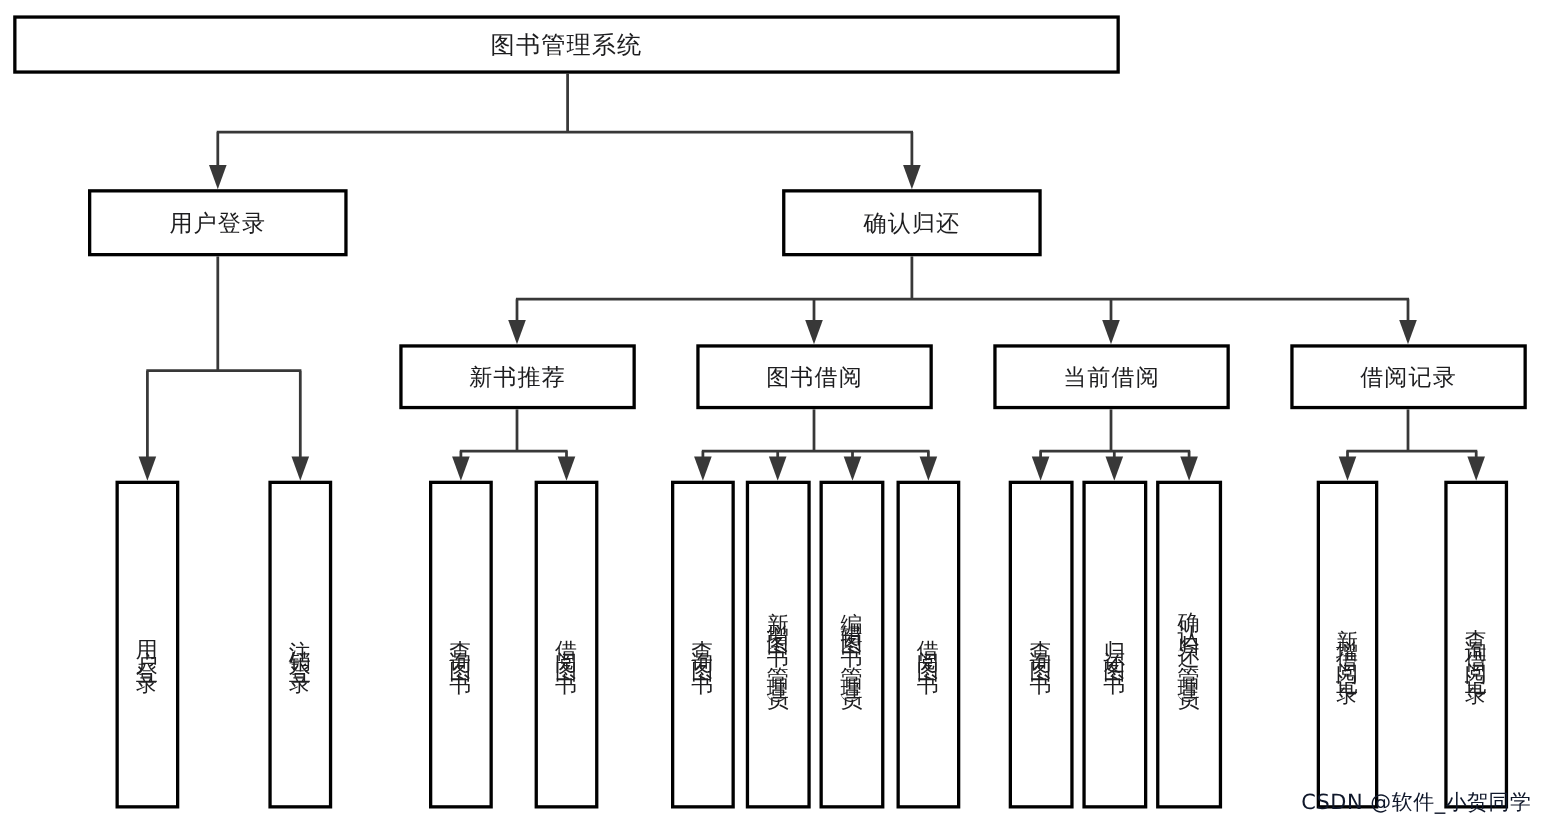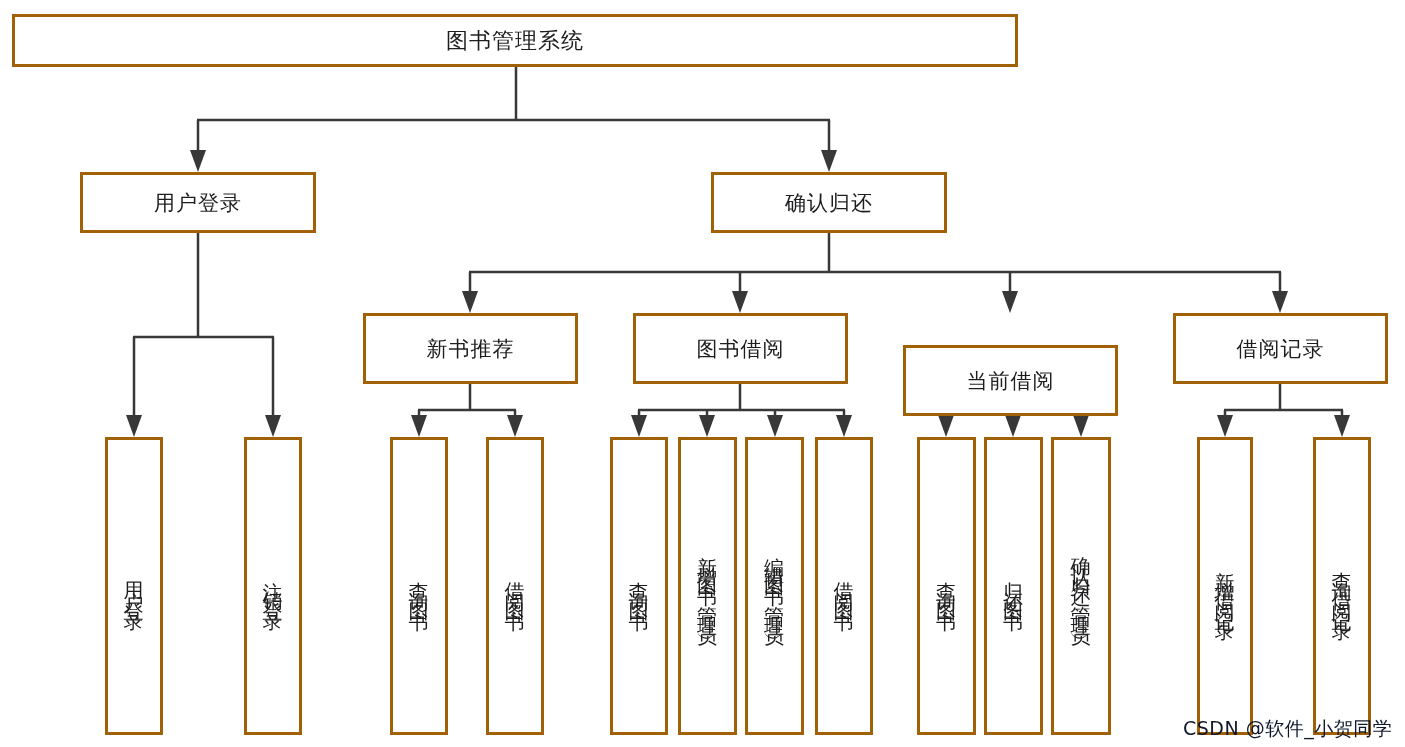--- a/index.html
+++ b/index.html
@@ -13,30 +13,30 @@
     overflow: hidden;
   }
   .edges {
     position: absolute;
     left: 0; top: 0;
     width: 1405px; height: 747px;
   }
   .node {
     position: absolute;
     box-sizing: border-box;
-    border: 3px solid #a16207;
+    border: 3px solid #000000;
     background: #ffffff;
     display: flex;
     align-items: center;
     justify-content: center;
     text-align: center;
   }
   .node-root   { left: 12px;  top: 14px;  width: 1006px; height: 53px;  font-size: 22px; letter-spacing: 1px; }
   .node-l2     { top: 172px; height: 61px; width: 236px; font-size: 21px; letter-spacing: 1px; }
-  .node-l3     { top: 313px; height: 71px; width: 215px; font-size: 21px; letter-spacing: 1px; }
+  .node-l3     { top: 313px; height: 59px; width: 215px; font-size: 21px; letter-spacing: 1px; }
   .leaf        { top: 437px; height: 298px; }
   .leaf .vtext {
     writing-mode: vertical-rl;
     text-orientation: mixed;
     font-size: 20px;
     letter-spacing: 0.5em;
     line-height: 1;
     white-space: nowrap;
   }
   .watermark {
@@ -105,21 +105,21 @@
   <div class="node node-l2" style="left:711px;">
     <span>确认归还</span>
   </div>
 
   <div class="node node-l3" style="left:363px;">
     <span>新书推荐</span>
   </div>
   <div class="node node-l3" style="left:633px;">
     <span>图书借阅</span>
   </div>
-  <div class="node node-l3" style="left:903px;margin-top:32px;">
+  <div class="node node-l3" style="left:903px;">
     <span>当前借阅</span>
   </div>
   <div class="node node-l3" style="left:1173px;">
     <span>借阅记录</span>
   </div>
 
   <div class="node leaf" style="left:105px;width:58px;">
     <span class="vtext">用户登录</span>
   </div>
   <div class="node leaf" style="left:244px;width:58px;">

